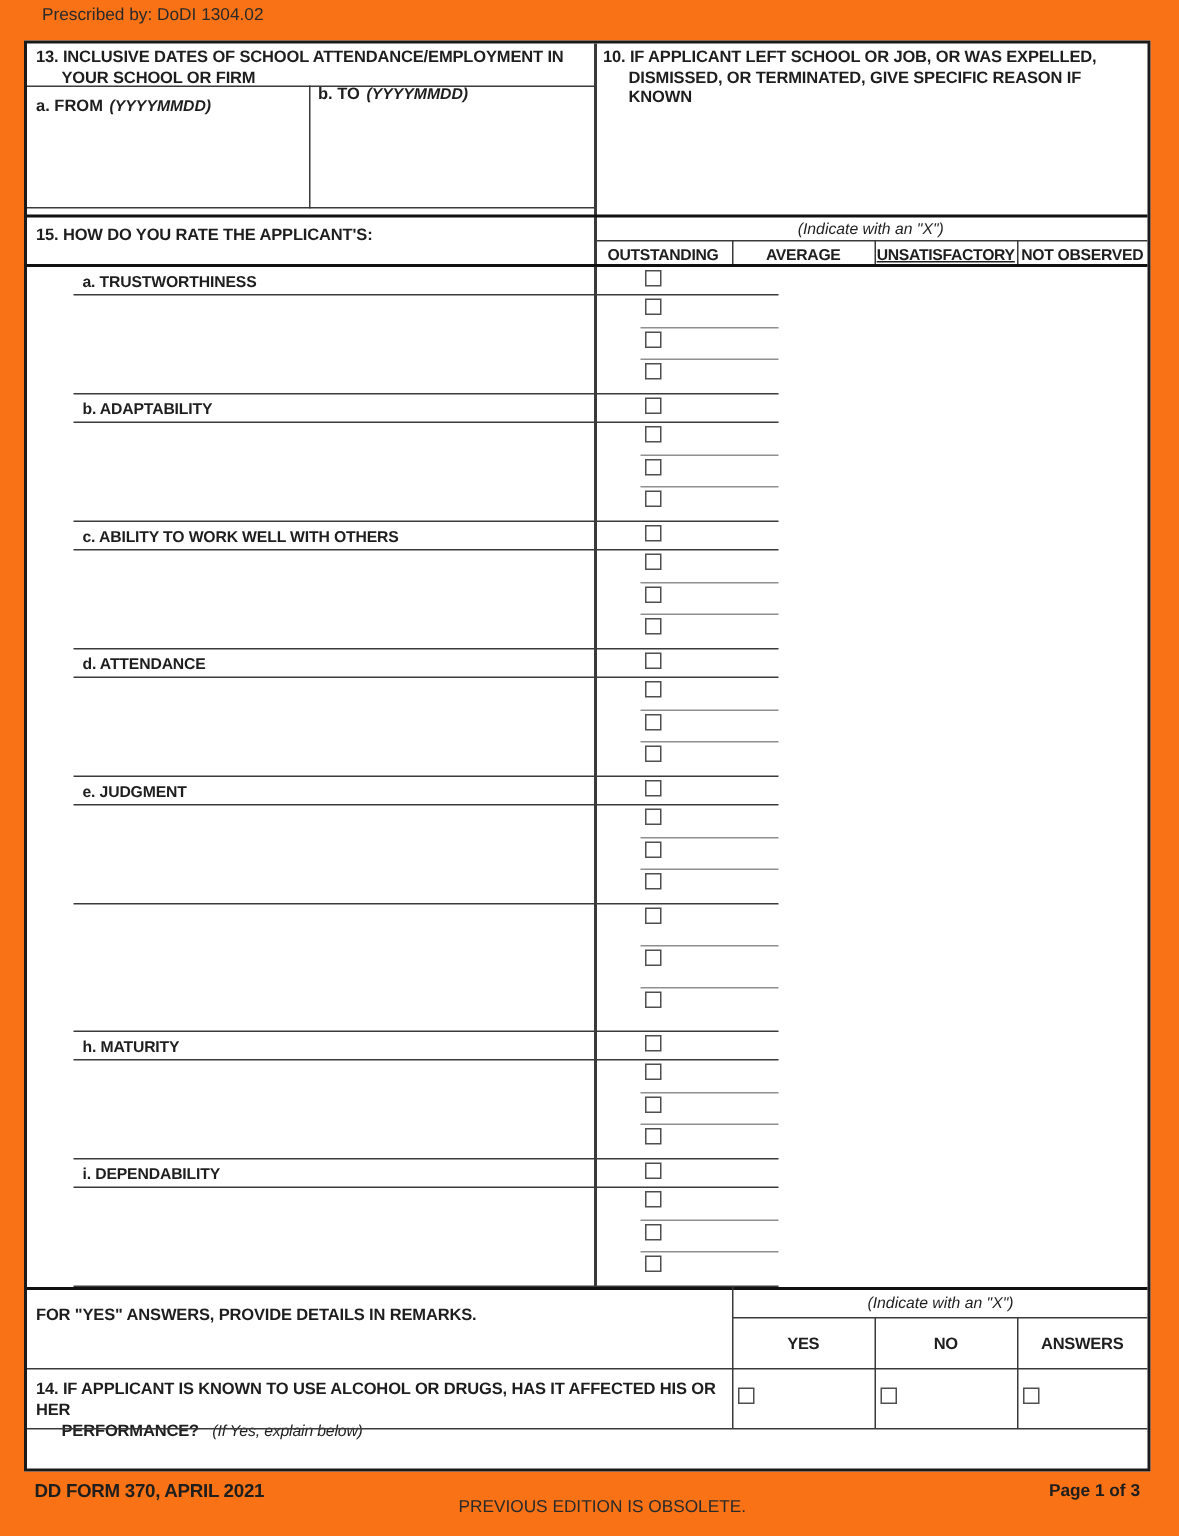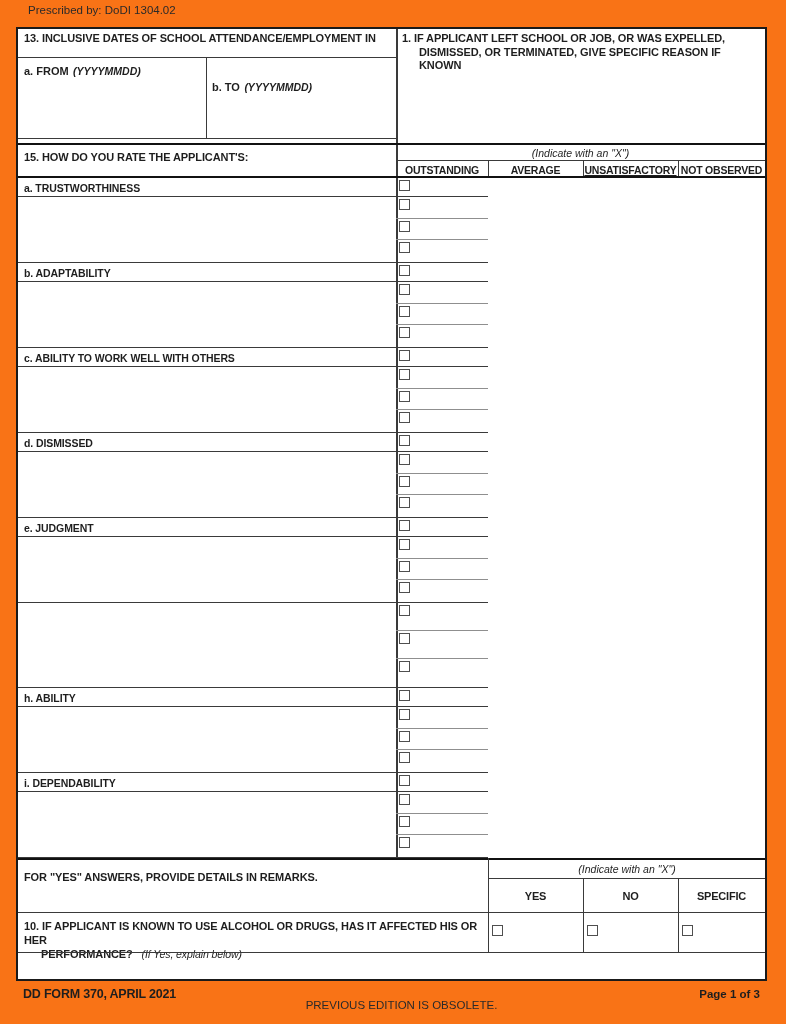--- a/index.html
+++ b/index.html
@@ -27,21 +27,21 @@
   .hint { font-style:italic; font-weight:normal; }
 
   .cell-label { font-size:11px; font-weight:bold; }
 
   .ind-note { font-size:10.5px; font-style:italic; text-align:center; }
   .col-head { font-size:10.5px; font-weight:bold; text-align:center; letter-spacing:-0.2px; }
 
   
   .ratings { position:absolute; left:0; top:149px; width:747px; height:680px;
              display:flex; flex-direction:column; }
-  .rating-block { flex:1; position:relative; }
+  .rating-block { flex:1; position:relative;padding-left:31px; }
   .rb-inner { width:470px; height:100%; border-bottom:1px solid #3a3a3a;
               display:flex; flex-direction:column; }
   .rb-label-row { height:19px; border-bottom:1px solid #3a3a3a; position:relative; }
   .rb-row { flex:1; position:relative; }
   .rb-label { position:absolute; left:6px; top:3.5px; font-size:10.5px; font-weight:bold;
               letter-spacing:-0.1px; white-space:nowrap; }
   .cb-under { position:absolute; left:378px; width:92px; bottom:0;
               border-bottom:1px solid #8f8f8f; }
   .checkbox { position:absolute; width:11px; height:11px; border:1.6px solid #4f4f4f;
               background:#fff; }
@@ -58,40 +58,41 @@
 <body>
 
 <div class="page">
 
   <div class="prescribed">Prescribed by: DoDI 1304.02</div>
 
   <div class="form-box">
 
     <div class="abs b-title" style="left:6px; top:3px; width:370px;">
       <div>13. INCLUSIVE DATES OF SCHOOL ATTENDANCE/EMPLOYMENT IN</div>
+      <div class="indent">YOUR SCHOOL OR FIRM</div>
     </div>
     <div class="hline" style="left:0; top:28px; width:378px;"></div>
 
     <div class="abs" style="left:6px; top:32px;text-align:right;">
       <span class="cell-label">a. FROM</span>
       <span class="cell-label hint" style="font-size:10.5px;">(YYYYMMDD)</span>
     </div>
     <div class="abs" style="left:0; top:46px; width:188px; height:63px; font-size:11px;"></div>
 
-    <div class="abs" style="left:194px; top:48px;">
+    <div class="abs" style="left:194px; top:24px;">
       <span class="cell-label">b. TO</span>
       <span class="cell-label hint" style="font-size:10.5px;">(YYYYMMDD)</span>
     </div>
     <div class="abs" style="left:189px; top:46px; width:189px; height:63px; font-size:11px;"></div>
 
     <div class="vline" style="left:188px; top:28px; height:82px; width:1px;"></div>
     <div class="hline" style="left:0; top:109px; width:378px;"></div>
 
     <div class="abs b-title" style="left:384px; top:3px; width:360px;">
-      <div>1. IF APPLICANT LEFT SCHOOL OR JOB, OR WAS EXPELLED,</div>
+      <div>10. IF APPLICANT LEFT SCHOOL OR JOB, OR WAS EXPELLED,</div>
       <div class="indent">DISMISSED, OR TERMINATED, GIVE SPECIFIC REASON IF KNOWN</div>
     </div>
     <div class="abs" style="left:380px; top:32px; width:365px; height:80px; font-size:11px;"></div>
 
     <div class="vline" style="left:378px; top:0; height:829px;"></div>
 
     <div class="hline thick" style="left:0; top:114px; width:747px;"></div>
     <div class="abs b-title" style="left:6px; top:122px;">15. HOW DO YOU RATE THE APPLICANT'S:</div>
 
     <div class="abs ind-note" style="left:380px; top:118px; width:365px;">(Indicate with an "X")</div>
@@ -163,21 +164,21 @@
       </div>
       <div class="rb-row">
         <span class="checkbox rb-cb"></span>
       </div>
     </div>
   </div>
 
   <div class="rating-block">
     <div class="rb-inner">
       <div class="rb-label-row">
-        <span class="rb-label">d. DISMISSED</span>
+        <span class="rb-label">d. ATTENDANCE</span>
         <span class="checkbox rb-cb"></span>
       </div>
       <div class="rb-row">
         <span class="cb-under"></span>
         <span class="checkbox rb-cb"></span>
       </div>
       <div class="rb-row">
         <span class="cb-under"></span>
         <span class="checkbox rb-cb"></span>
       </div>
@@ -220,21 +221,21 @@
       </div>
       <div class="rb-row">
         <span class="checkbox rb-cb"></span>
       </div>
     </div>
   </div>
 
   <div class="rating-block">
     <div class="rb-inner">
       <div class="rb-label-row">
-        <span class="rb-label">h. ABILITY</span>
+        <span class="rb-label">h. MATURITY</span>
         <span class="checkbox rb-cb"></span>
       </div>
       <div class="rb-row">
         <span class="cb-under"></span>
         <span class="checkbox rb-cb"></span>
       </div>
       <div class="rb-row">
         <span class="cb-under"></span>
         <span class="checkbox rb-cb"></span>
       </div>
@@ -266,35 +267,35 @@
 </div>
 
     <div class="hline thick" style="left:0; top:829px; width:747px;"></div>
 
     <div class="abs bs-text" style="left:6px; top:841px; width:458px;">
       <div>FOR "YES" ANSWERS, PROVIDE DETAILS IN REMARKS.</div>
     </div>
     <div class="hline" style="left:0; top:883px; width:470px;"></div>
 
     <div class="abs bs-text" style="left:6px; top:890px; width:460px;">
-      <div>10. IF APPLICANT IS KNOWN TO USE ALCOHOL OR DRUGS, HAS IT AFFECTED HIS OR HER</div>
+      <div>14. IF APPLICANT IS KNOWN TO USE ALCOHOL OR DRUGS, HAS IT AFFECTED HIS OR HER</div>
       <div class="indent">
         <span>PERFORMANCE?</span>&nbsp;&nbsp;
         <span class="hint" style="font-size:10.5px;">(If Yes, explain below)</span>
       </div>
     </div>
 
     <div class="vline" style="left:470px; top:829px; height:94px; width:1px;"></div>
 
     <div class="abs ind-note" style="left:471px; top:834px; width:276px;">(Indicate with an "X")</div>
     <div class="hline" style="left:470px; top:849px; width:277px;"></div>
 
     <div class="abs col-head" style="left:470px; top:861px; width:95px; font-size:11px;">YES</div>
     <div class="abs col-head" style="left:565px; top:861px; width:95px; font-size:11px;">NO</div>
-    <div class="abs col-head" style="left:660px; top:861px; width:87px; font-size:11px;">SPECIFIC</div>
+    <div class="abs col-head" style="left:660px; top:861px; width:87px; font-size:11px;">ANSWERS</div>
     <div class="hline" style="left:470px; top:883px; width:277px;"></div>
 
     <div class="vline" style="left:565px; top:849px; height:74px; width:1px;"></div>
     <div class="vline" style="left:660px; top:849px; height:74px; width:1px;"></div>
 
     <span class="checkbox" style="left:474px; top:896px;"></span>
     <span class="checkbox" style="left:569px; top:896px;"></span>
     <span class="checkbox" style="left:664px; top:896px;"></span>
 
     <div class="hline" style="left:0; top:923px; width:747px;"></div>

